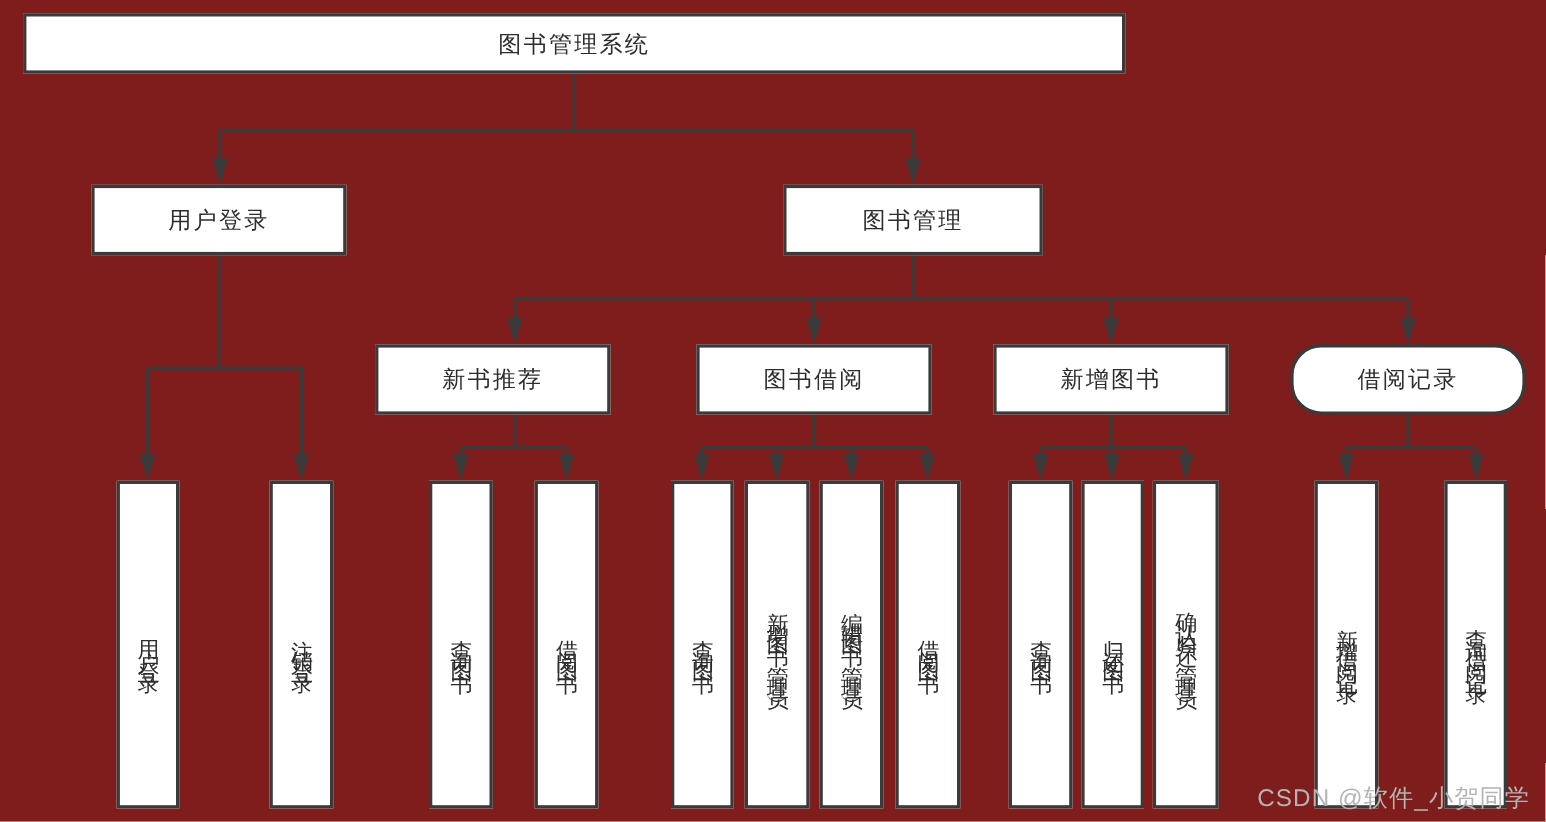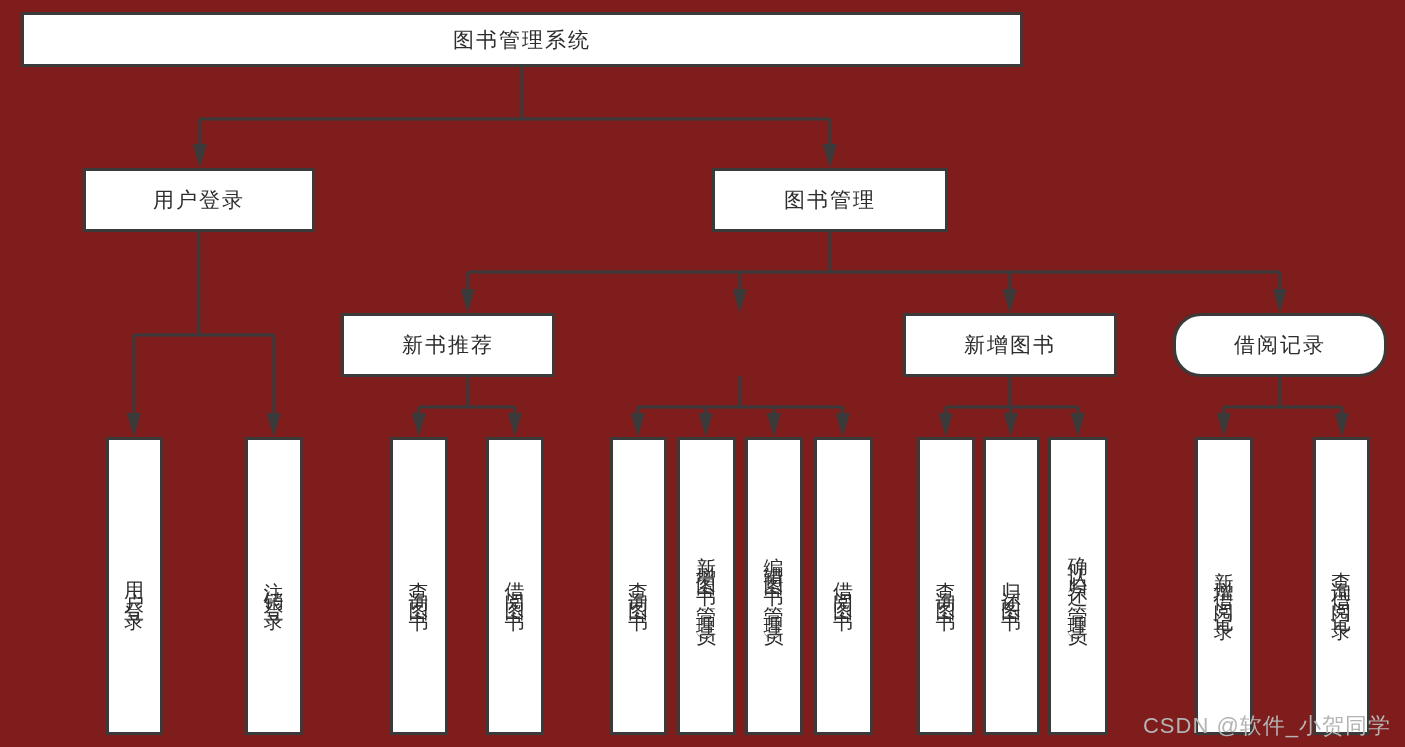--- a/index.html
+++ b/index.html
@@ -98,20 +98,21 @@
       <polygon class="ahead" points="1335,413 1349,413 1342,437"></polygon>
     </g>
   </svg>
 
   <div id="b-root" class="box hbox">图书管理系统</div>
 
   <div id="b-l2-0" class="box hbox">用户登录</div>
   <div id="b-l2-1" class="box hbox">图书管理</div>
 
   <div id="b-l3-0" class="box hbox">新书推荐</div>
+  <div id="b-l3-1" class="box hbox">图书借阅</div>
   <div id="b-l3-2" class="box hbox">新增图书</div>
   <div id="b-l3-3" class="box hbox">借阅记录</div>
 
   <div id="b-u0" class="box vbox">用户登录</div>
   <div id="b-u1" class="box vbox">注销登录</div>
 
   <div id="b-n0" class="box vbox">查询图书</div>
   <div id="b-n1" class="box vbox">借阅图书</div>
 
   <div id="b-bb0" class="box vbox">查询图书</div>

